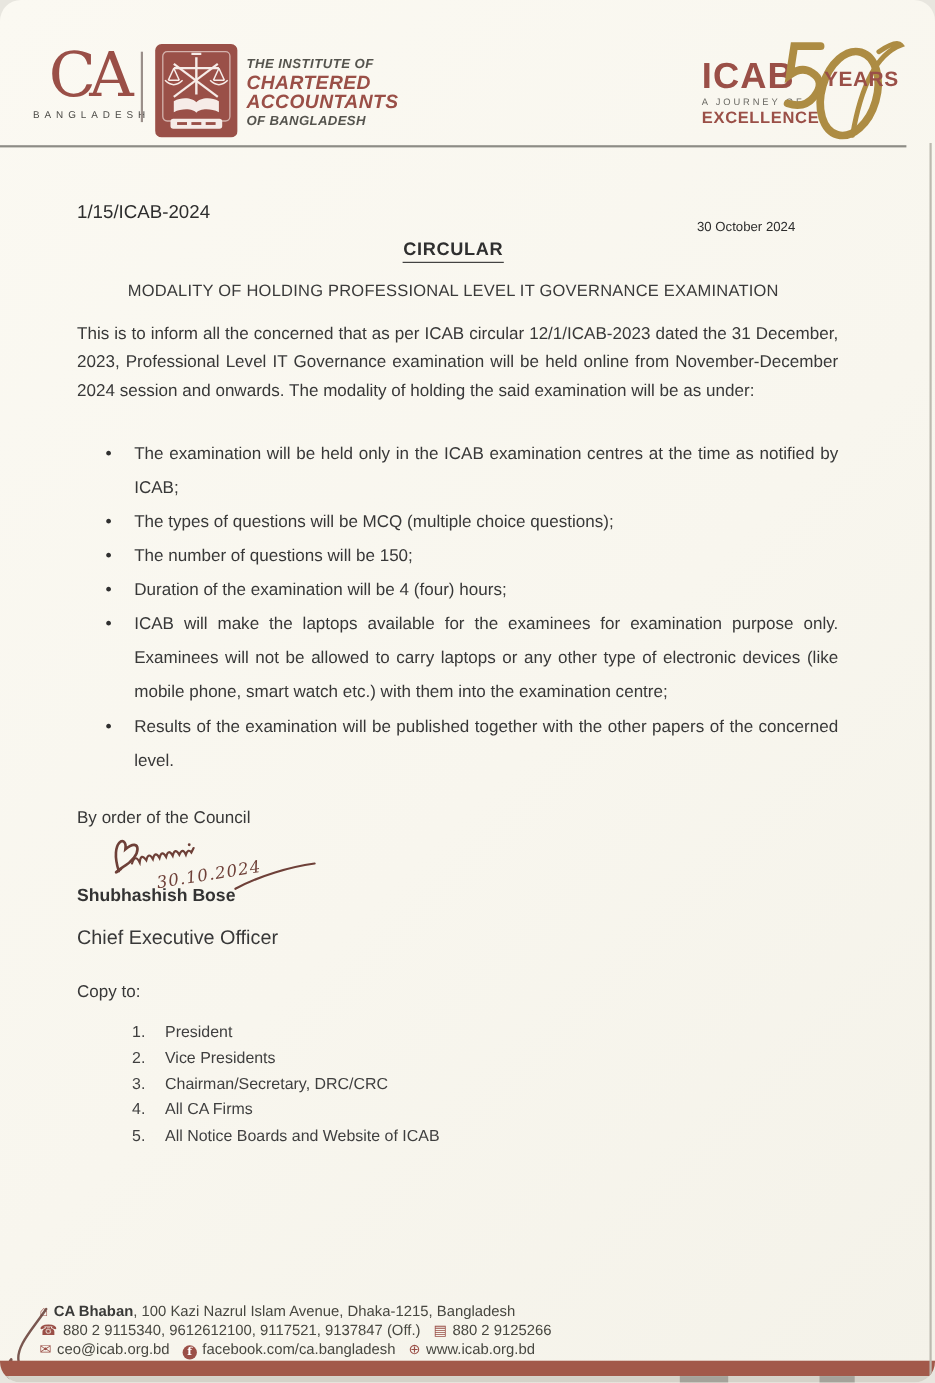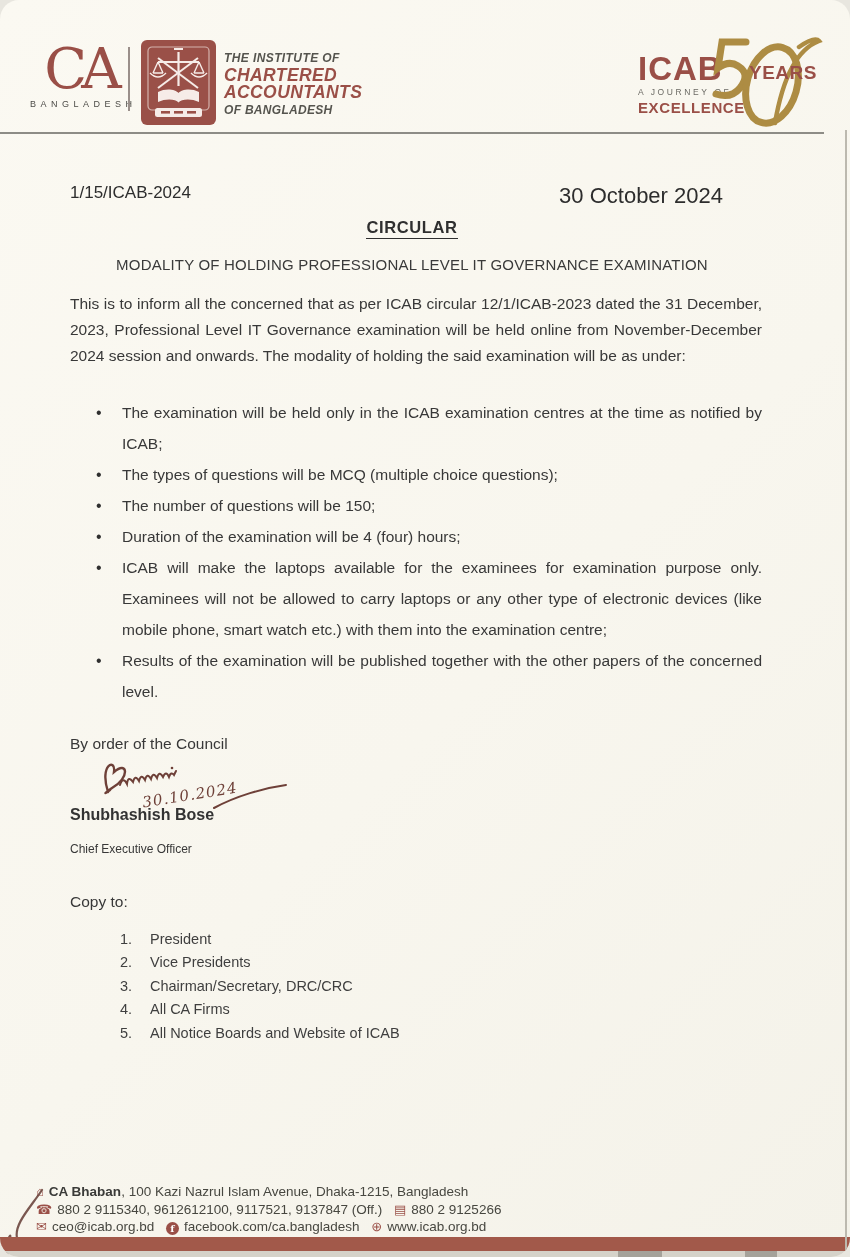--- a/index.html
+++ b/index.html
@@ -26,35 +26,35 @@
   .anniv-text{position:absolute;left:638px;top:54px;}
   .anniv-text .icab{font-size:33px;font-weight:bold;color:var(--maroon);letter-spacing:1px;line-height:30px;}
   .anniv-text .journey{font-size:8.5px;color:#6b6a64;letter-spacing:2.6px;margin-top:3px;}
   .anniv-text .exc{font-size:15px;font-weight:bold;color:var(--maroon);letter-spacing:.6px;margin-top:2px;}
   .fifty{position:absolute;left:706px;top:33px;}
   .years{position:absolute;left:749px;top:62px;font-size:19px;font-weight:bold;color:var(--maroon);letter-spacing:.5px;}
   .head-rule{position:absolute;left:0;top:132px;width:824px;height:2px;background:#8d8c86;}
   .tagline{position:absolute;left:0;top:139px;width:824px;text-align:center;font-size:12.5px;color:var(--gray);line-height:17px;}
   
   .ref{position:absolute;left:70px;top:183px;font-size:17px;color:#2d2d2d;}
-  .date{position:absolute;right:127px;top:183px;font-size:22px;color:#2d2d2d;}
+  .date{position:absolute;right:127px;top:199px;font-size:12px;color:#2d2d2d;}
   
   .circ-wrap{position:absolute;left:0;top:218px;width:824px;text-align:center;}
   .circ{display:inline-block;font-size:16.5px;font-weight:bold;color:#2f2f2f;letter-spacing:.6px;border-bottom:1.6px solid #2f2f2f;padding:0 1px 1px;}
   .subject{position:absolute;left:0;top:256px;width:824px;text-align:center;font-size:15px;color:#3a3a3a;letter-spacing:.2px;}
   
   .intro{position:absolute;left:70px;top:291px;width:692px;font-size:15.5px;line-height:25.8px;text-align:justify;color:var(--text);}
   .bullets{position:absolute;left:70px;top:397px;width:692px;list-style:none;}
   .bullets li{position:relative;padding-left:52px;font-size:15.5px;line-height:31px;text-align:justify;color:var(--text);}
   .bullets li::before{content:"\2022";position:absolute;left:26px;top:0;font-size:16px;color:#2f2f2f;}
   .closing{position:absolute;left:70px;top:735px;font-size:15.5px;color:var(--text);}
   .signature{position:absolute;left:86px;top:752px;}
   .sig-date{position:absolute;left:142px;top:786px;font-family:"DejaVu Serif",serif;font-style:italic;font-size:15px;color:var(--ink);transform:rotate(-9deg);letter-spacing:1px;}
   .sig-name{position:absolute;left:70px;top:806px;font-size:16px;font-weight:bold;color:#333;}
-  .sig-title{position:absolute;left:70px;top:842px;font-size:12px;color:var(--text);}
+  .sig-title{position:absolute;left:70px;top:842px;font-size:18px;color:var(--text);}
   
   .copy-label{position:absolute;left:70px;top:893px;font-size:15.5px;color:var(--text);}
   .copy-list{position:absolute;left:120px;top:928px;list-style:none;counter-reset:cp;}
   .copy-list li{counter-increment:cp;font-size:14.5px;line-height:23.4px;color:#3f3f3f;padding-left:30px;position:relative;}
   .copy-list li::before{content:counter(cp) ".";position:absolute;left:0;color:#3f3f3f;}
   
   .footer{position:absolute;left:36px;top:1183px;font-size:13.5px;color:#474740;line-height:17.5px;}
   .footer .ic{color:var(--maroon);font-size:13px;margin-right:5px;display:inline-block;}
   .footer .ic2{margin-left:8px;}
   .footer b{color:#3a3a38;}

